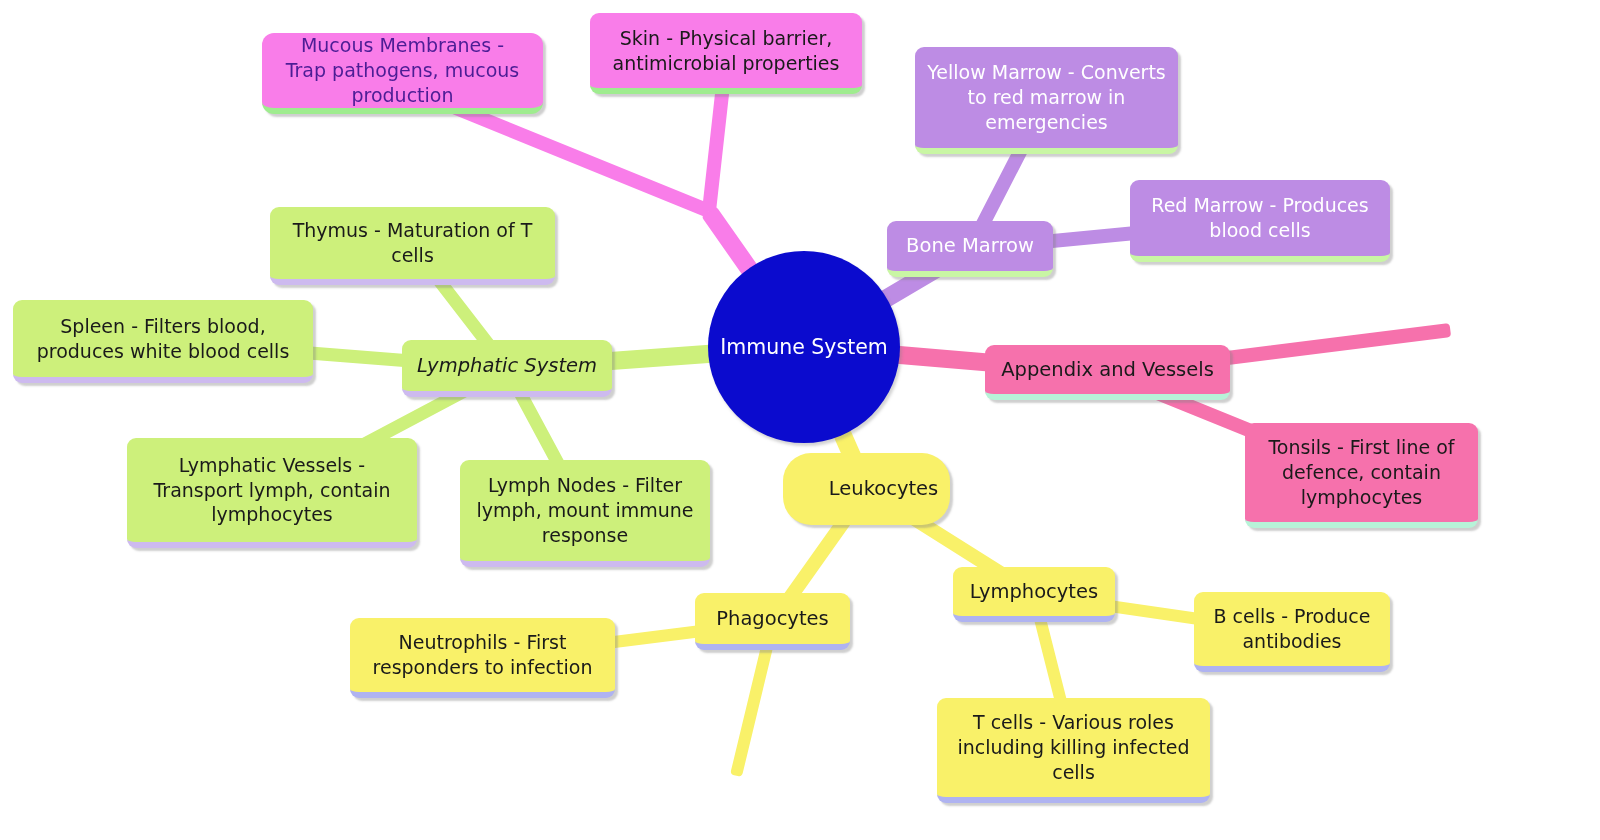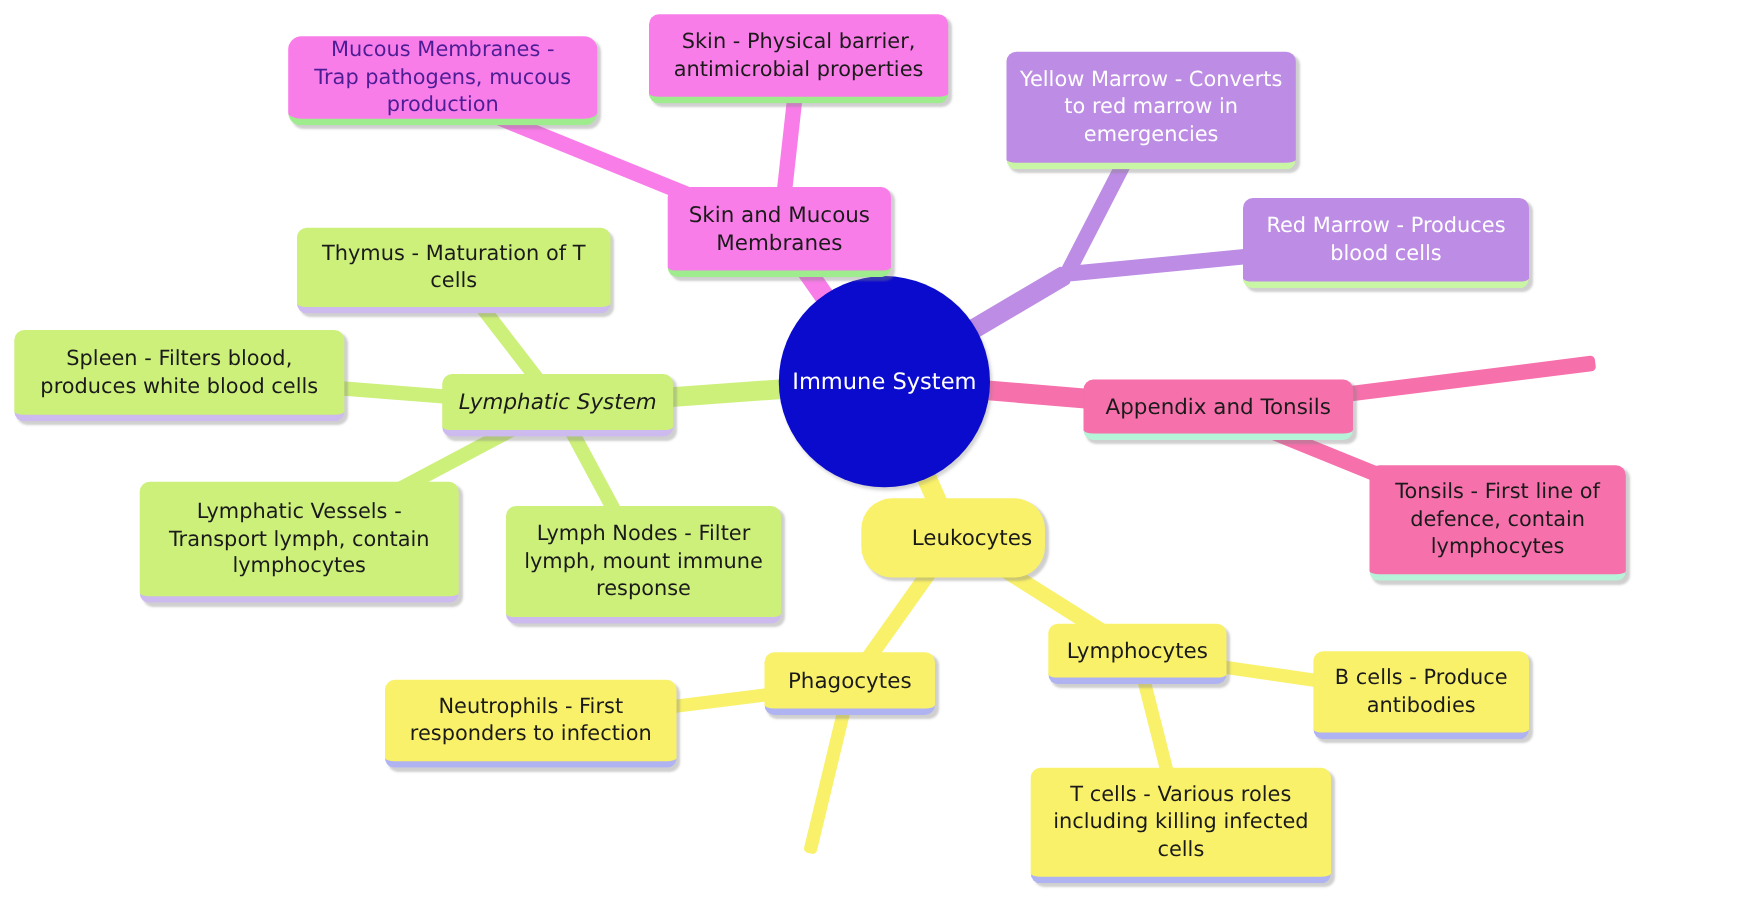--- a/index.html
+++ b/index.html
@@ -50,44 +50,43 @@
     <div class="edge" style="left: 507px; top: 362px; width: 164.648px; height: 13px; background: rgb(205, 240, 123); transform: rotate(61.7228deg);"></div>
     <div class="edge" style="left: 866.5px; top: 482px; width: 162.457px; height: 14px; background: rgb(249, 241, 105); transform: rotate(125.353deg);"></div>
     <div class="edge" style="left: 866.5px; top: 482px; width: 197.956px; height: 14px; background: rgb(249, 241, 105); transform: rotate(32.2048deg);"></div>
     <div class="edge" style="left: 772.5px; top: 615.5px; width: 292.288px; height: 12px; background: rgb(249, 241, 105); transform: rotate(172.826deg);"></div>
     <div class="edge" style="left: 772.5px; top: 615.5px; width: 157.896px; height: 12px; background: rgb(249, 241, 105); transform: rotate(103.552deg);"></div>
     <div class="edge" style="left: 1034px; top: 588.5px; width: 160.923px; height: 12px; background: rgb(249, 241, 105); transform: rotate(75.791deg);"></div>
     <div class="edge" style="left: 1034px; top: 588.5px; width: 260.711px; height: 12px; background: rgb(249, 241, 105); transform: rotate(8.26996deg);"></div>
     <div class="node shape-circle sz-root" style="left: 708px; top: 251px; width: 192px; height: 192px; background: rgb(11, 11, 206); color: rgb(255, 255, 255);">
       <span class="lbl">Immune System</span>
     </div>
-    <div class="node shape-rect sz-branch" style="left: 607px; top: 170px; width: 203px; height: 82px; background: rgb(249, 125, 233); color: rgb(26, 26, 26); border-bottom: 6px solid rgb(159, 236, 143);">
-      <span class="lbl">Skin and Mucous
-Membranes</span>
-    </div>
     <div class="node shape-rect sz-child" style="left: 262px; top: 33px; width: 281px; height: 81px; background: rgb(249, 125, 233); color: #4c1d95; border-bottom: 6px solid rgb(159, 236, 143); border-radius: 12px;">
       <span class="lbl">Mucous Membranes -
 Trap pathogens, mucous
 production</span>
     </div>
     <div class="node shape-rect sz-child" style="left: 590px; top: 13px; width: 272px; height: 81px; background: rgb(249, 125, 233); color: rgb(26, 26, 26); border-bottom: 6px solid rgb(159, 236, 143);">
       <span class="lbl">Skin - Physical barrier,
 antimicrobial properties</span>
+    </div>
+    <div class="node shape-rect sz-branch" style="left: 887px; top: 221px; width: 166px; height: 56px; background: rgb(189, 140, 228); color: rgb(255, 255, 255); border-bottom: 6px solid rgb(201, 246, 164);">
+      <span class="lbl">Bone Marrow</span>
     </div>
     <div class="node shape-rect sz-child" style="left: 915px; top: 47px; width: 263px; height: 107px; background: rgb(189, 140, 228); color: rgb(255, 255, 255); border-bottom: 6px solid rgb(201, 246, 164);">
       <span class="lbl">Yellow Marrow - Converts
 to red marrow in
 emergencies</span>
     </div>
     <div class="node shape-rect sz-child" style="left: 1130px; top: 180px; width: 260px; height: 82px; background: rgb(189, 140, 228); color: rgb(255, 255, 255); border-bottom: 6px solid rgb(201, 246, 164);">
       <span class="lbl">Red Marrow - Produces
 blood cells</span>
     </div>
     <div class="node shape-rect sz-branch" style="left: 985px; top: 345px; width: 245px; height: 55px; background: rgb(246, 113, 172); color: rgb(26, 26, 26); border-bottom: 6px solid rgb(183, 243, 216);">
-      <span class="lbl">Appendix and Tonsils</span>
+      <span class="lbl">Appendix and Vessels</span>
     </div>
     <div class="node shape-rect sz-child" style="left: 1245px; top: 423px; width: 233px; height: 105px; background: rgb(246, 113, 172); color: rgb(26, 26, 26); border-bottom: 6px solid rgb(183, 243, 216);">
       <span class="lbl">Tonsils - First line of
 defence, contain
 lymphocytes</span>
     </div>
     <div class="node shape-rect sz-branch" style="left: 402px; top: 340px; width: 210px; height: 57px; background: rgb(205, 240, 123); color: rgb(26, 26, 26); border-bottom: 6px solid rgb(205, 186, 239); font-style: italic;">
       <span class="lbl">Lymphatic System</span>
     </div>
     <div class="node shape-rect sz-child" style="left: 270px; top: 207px; width: 285px; height: 78px; background: rgb(205, 240, 123); color: rgb(26, 26, 26); border-bottom: 6px solid rgb(205, 186, 239);">

